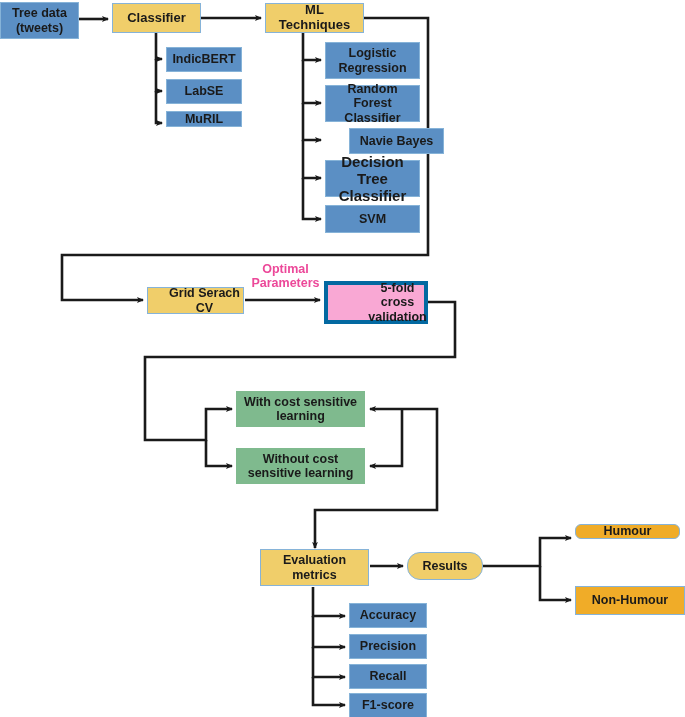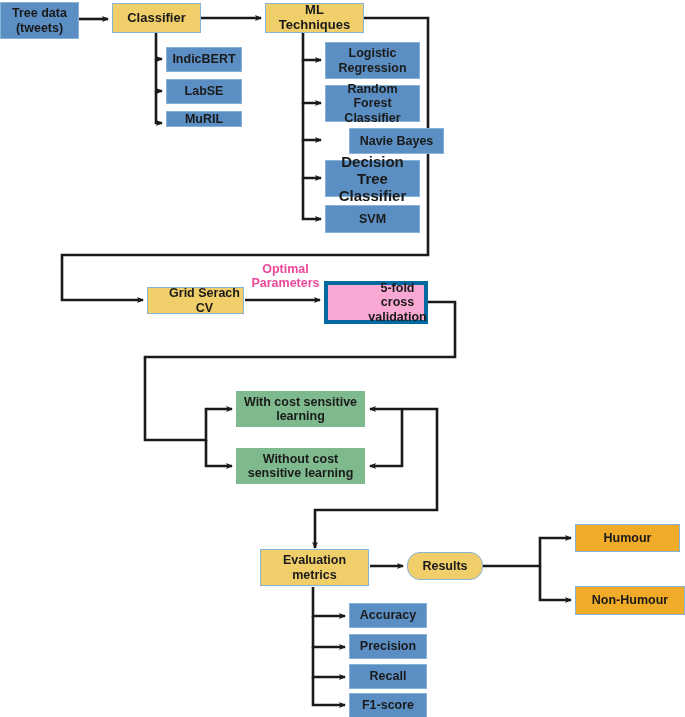--- a/index.html
+++ b/index.html
@@ -93,21 +93,21 @@
 
   <div class="node salmon" style="left:324px;top:281px;width:104px;height:43px;font-size:12.5px;">5-fold cross validation</div>
 
   <div class="node green" style="left:236px;top:391px;width:129px;height:36px;font-size:12.5px;">With cost sensitive learning</div>
   <div class="node green" style="left:236px;top:448px;width:129px;height:36px;font-size:12.5px;">Without cost sensitive learning</div>
 
   <div class="node yellow" style="left:260px;top:549px;width:109px;height:37px;font-size:12.5px;">Evaluation metrics</div>
 
   <div class="node yellow" style="left:407px;top:552px;width:76px;height:28px;font-size:12.5px;border-radius:13px;">Results</div>
 
-  <div class="node orange" style="left:575px;top:524px;width:105px;height:28px;font-size:12.5px;">Humour</div>
+  <div class="node orange" style="left:575px;top:524px;width:105px;height:15px;font-size:12.5px;border-radius:6px;">Humour</div>
   <div class="node orange" style="left:575px;top:586px;width:110px;height:29px;font-size:12.5px;">Non-Humour</div>
 
   <div class="node blue" style="left:349px;top:603px;width:78px;height:25px;font-size:12.5px;">Accuracy</div>
   <div class="node blue" style="left:349px;top:634px;width:78px;height:25px;font-size:12.5px;">Precision</div>
   <div class="node blue" style="left:349px;top:664px;width:78px;height:25px;font-size:12.5px;">Recall</div>
   <div class="node blue" style="left:349px;top:693px;width:78px;height:25px;font-size:12.5px;">F1-score</div>
 
 </div>
 
 </body></html>

